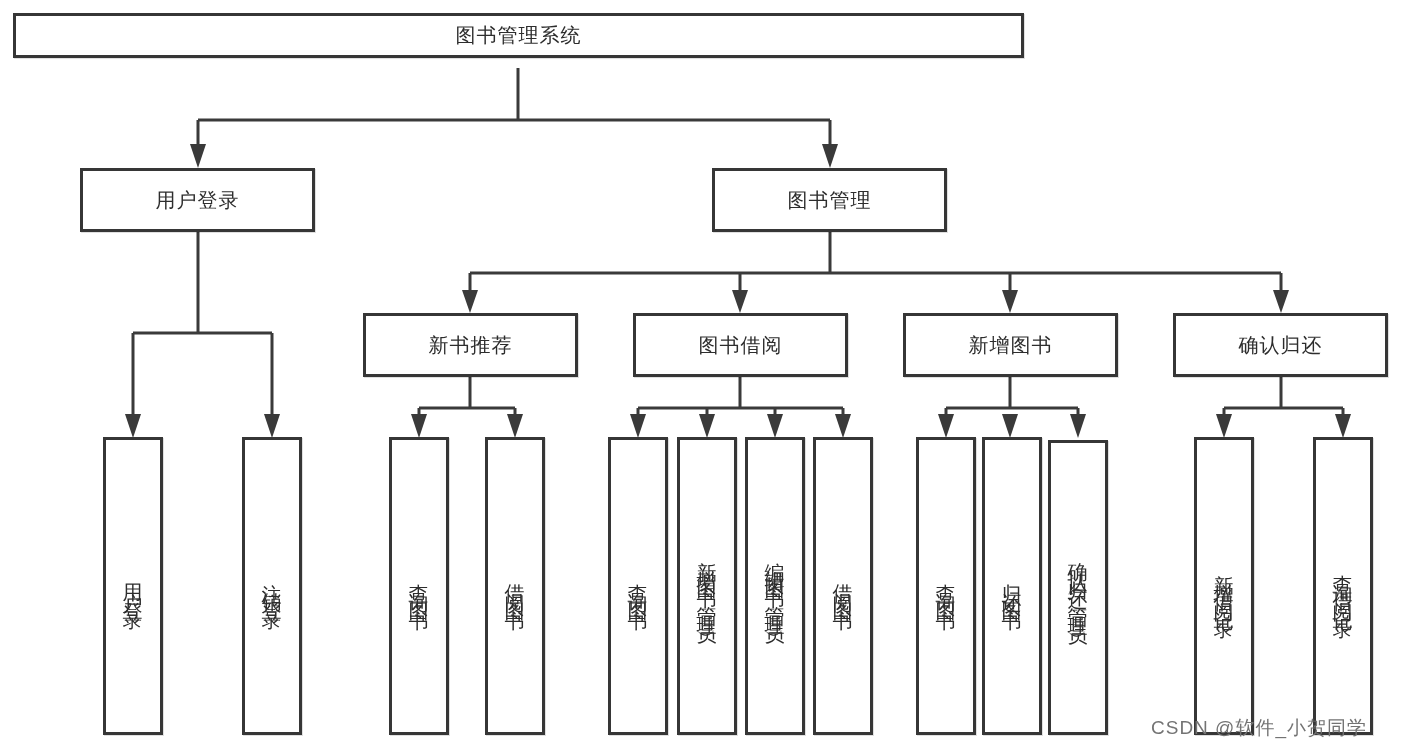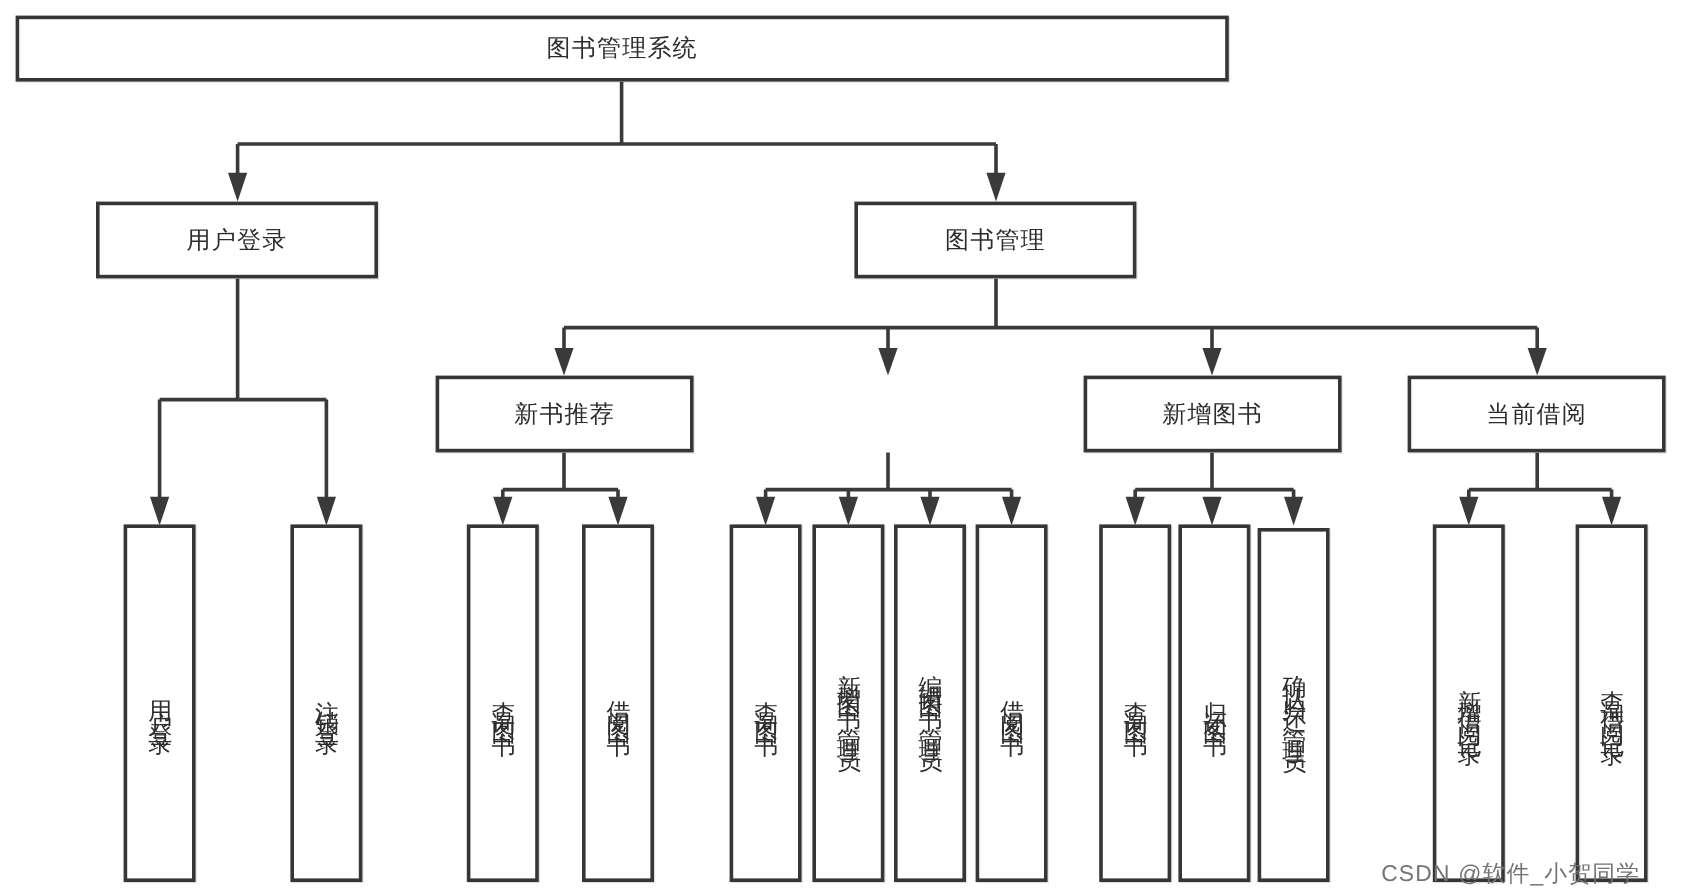--- a/index.html
+++ b/index.html
@@ -71,28 +71,29 @@
       <polygon points="767,414 783,414 775,438"></polygon>
       <polygon points="835,414 851,414 843,438"></polygon>
       <polygon points="938,414 954,414 946,438"></polygon>
       <polygon points="1002,414 1018,414 1010,438"></polygon>
       <polygon points="1070,414 1086,414 1078,438"></polygon>
       <polygon points="1216,414 1232,414 1224,438"></polygon>
       <polygon points="1335,414 1351,414 1343,438"></polygon>
     </g>
   </svg>
 
-  <div class="box h-box" style="left:13px;top:13px;width:1011px;height:55px;text-align:center;">图书管理系统</div>
+  <div class="box h-box" style="left:13px;top:13px;width:1011px;height:45px;text-align:center;">图书管理系统</div>
 
   <div class="box h-box" style="left:80px;top:168px;width:235px;height:64px;">用户登录</div>
   <div class="box h-box" style="left:712px;top:168px;width:235px;height:64px;">图书管理</div>
 
   <div class="box h-box" style="left:363px;top:313px;width:215px;height:64px;">新书推荐</div>
+  <div class="box h-box" style="left:633px;top:313px;width:215px;height:64px;">图书借阅</div>
   <div class="box h-box" style="left:903px;top:313px;width:215px;height:64px;">新增图书</div>
-  <div class="box h-box" style="left:1173px;top:313px;width:215px;height:64px;">当前借阅</div>
+  <div class="box h-box" style="left:1173px;top:313px;width:215px;height:64px;">确认归还</div>
 
   <div class="box v-box" style="left:103px;top:437px;width:60px;height:298px;">用户登录</div>
   <div class="box v-box" style="left:242px;top:437px;width:60px;height:298px;">注销登录</div>
 
   <div class="box v-box" style="left:389px;top:437px;width:60px;height:298px;">查询图书</div>
   <div class="box v-box" style="left:485px;top:437px;width:60px;height:298px;">借阅图书</div>
 
   <div class="box v-box" style="left:608px;top:437px;width:60px;height:298px;">查询图书</div>
   <div class="box v-box" style="left:677px;top:437px;width:60px;height:298px;">新增图书（管理员）</div>
   <div class="box v-box" style="left:745px;top:437px;width:60px;height:298px;">编辑图书（管理员）</div>

